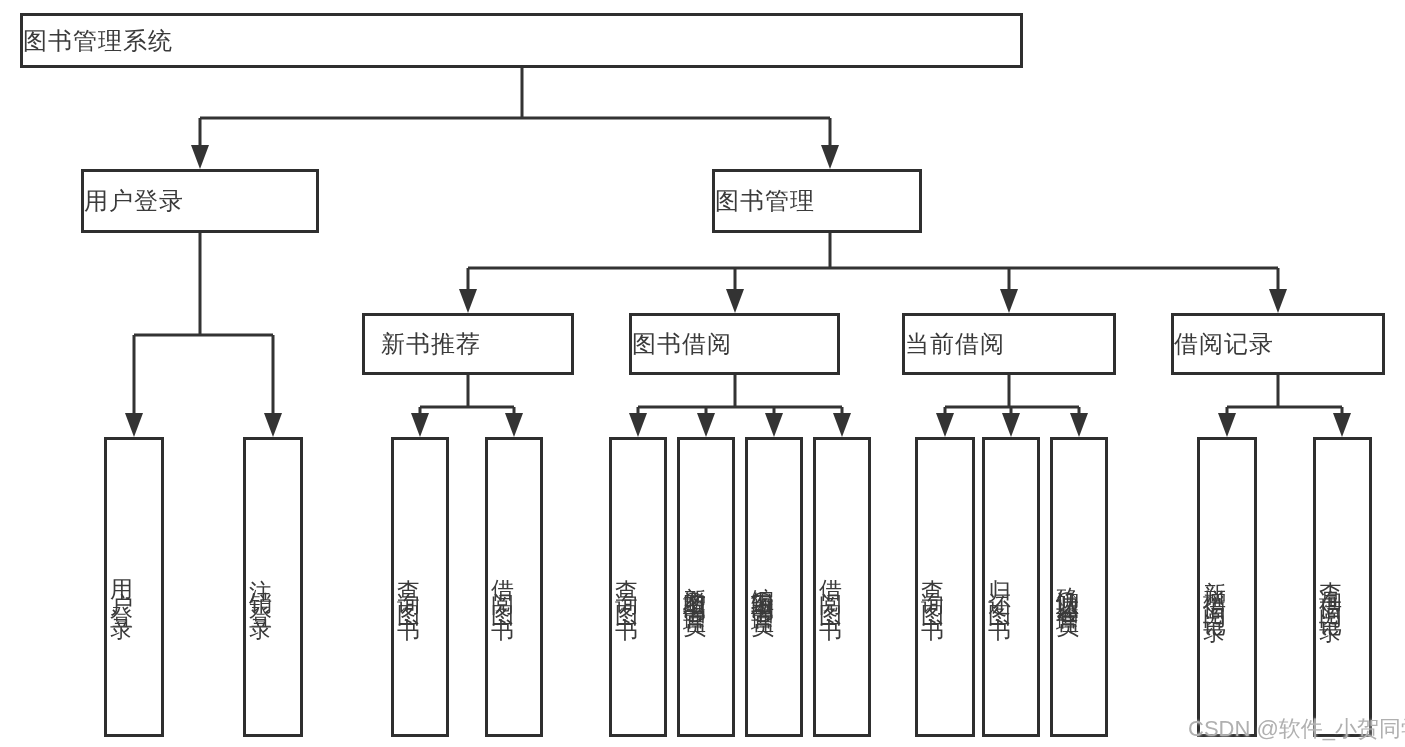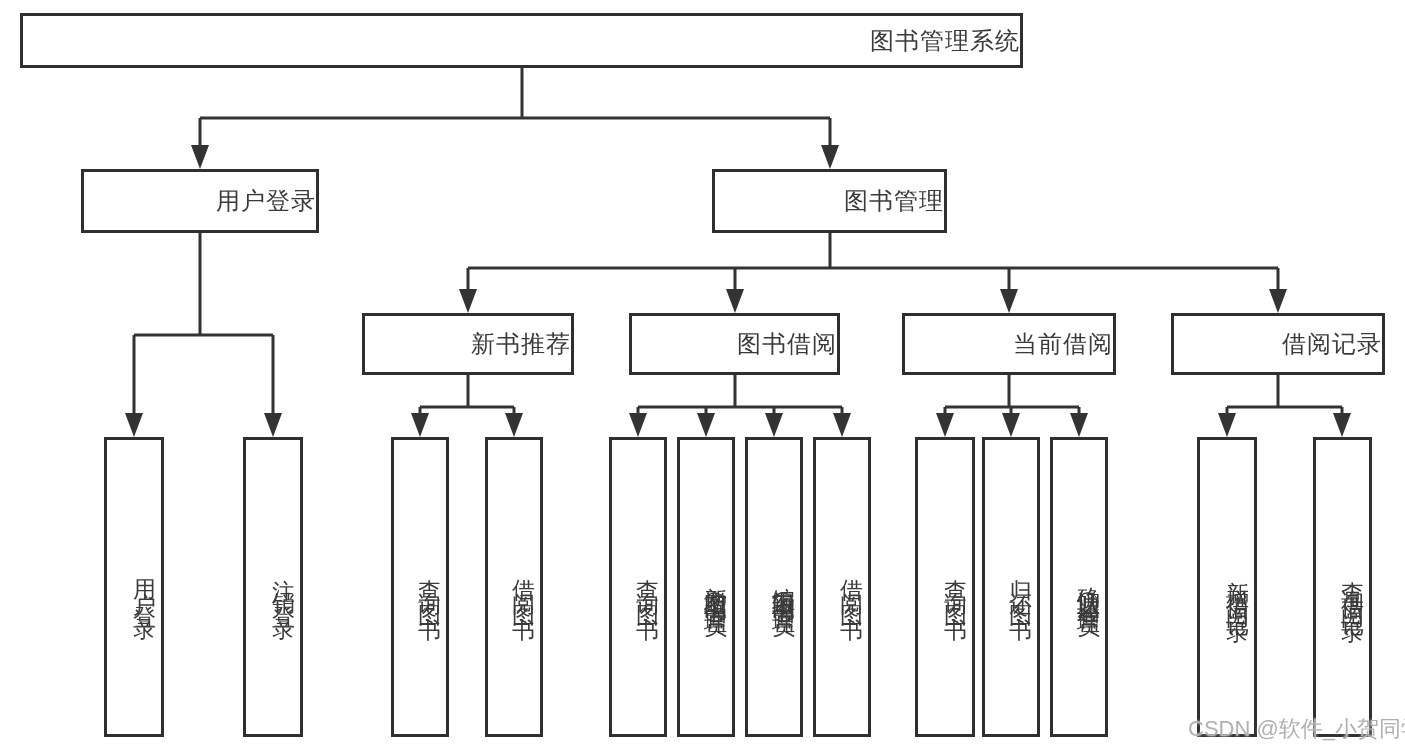--- a/index.html
+++ b/index.html
@@ -21,21 +21,21 @@
     width: 1405px;
     height: 747px;
   }
   .box {
     position: absolute;
     box-sizing: border-box;
     border: 3px solid #2f2f2f;
     background: #ffffff;
     display: flex;
     align-items: center;
-    justify-content: flex-end;
+    justify-content: flex-start;
     color: #3a3a3a;
   }
   .box.h-box span {
     font-size: 24px;
     letter-spacing: 1px;
     white-space: nowrap;
   }
   .box.v-box span {
     writing-mode: vertical-lr;
     font-size: 23px;
@@ -100,21 +100,21 @@
     </g>
   </svg>
 
   <div class="box h-box" style="left:20px; top:13px; width:1003px; height:55px;">
     <span>图书管理系统</span>
   </div>
 
   <div class="box h-box" style="left:81px; top:169px; width:238px; height:64px;">
     <span>用户登录</span>
   </div>
-  <div class="box h-box" style="left:712px; top:169px; width:235px; height:64px;">
+  <div class="box h-box" style="left:712px; top:169px; width:210px; height:64px;">
     <span>图书管理</span>
   </div>
 
   <div class="box h-box" style="left:362px; top:313px; width:212px; height:62px;padding-left:16px;">
     <span>新书推荐</span>
   </div>
   <div class="box h-box" style="left:902px; top:313px; width:214px; height:62px;">
     <span>当前借阅</span>
   </div>
   <div class="box h-box" style="left:629px; top:313px; width:211px; height:62px;">

